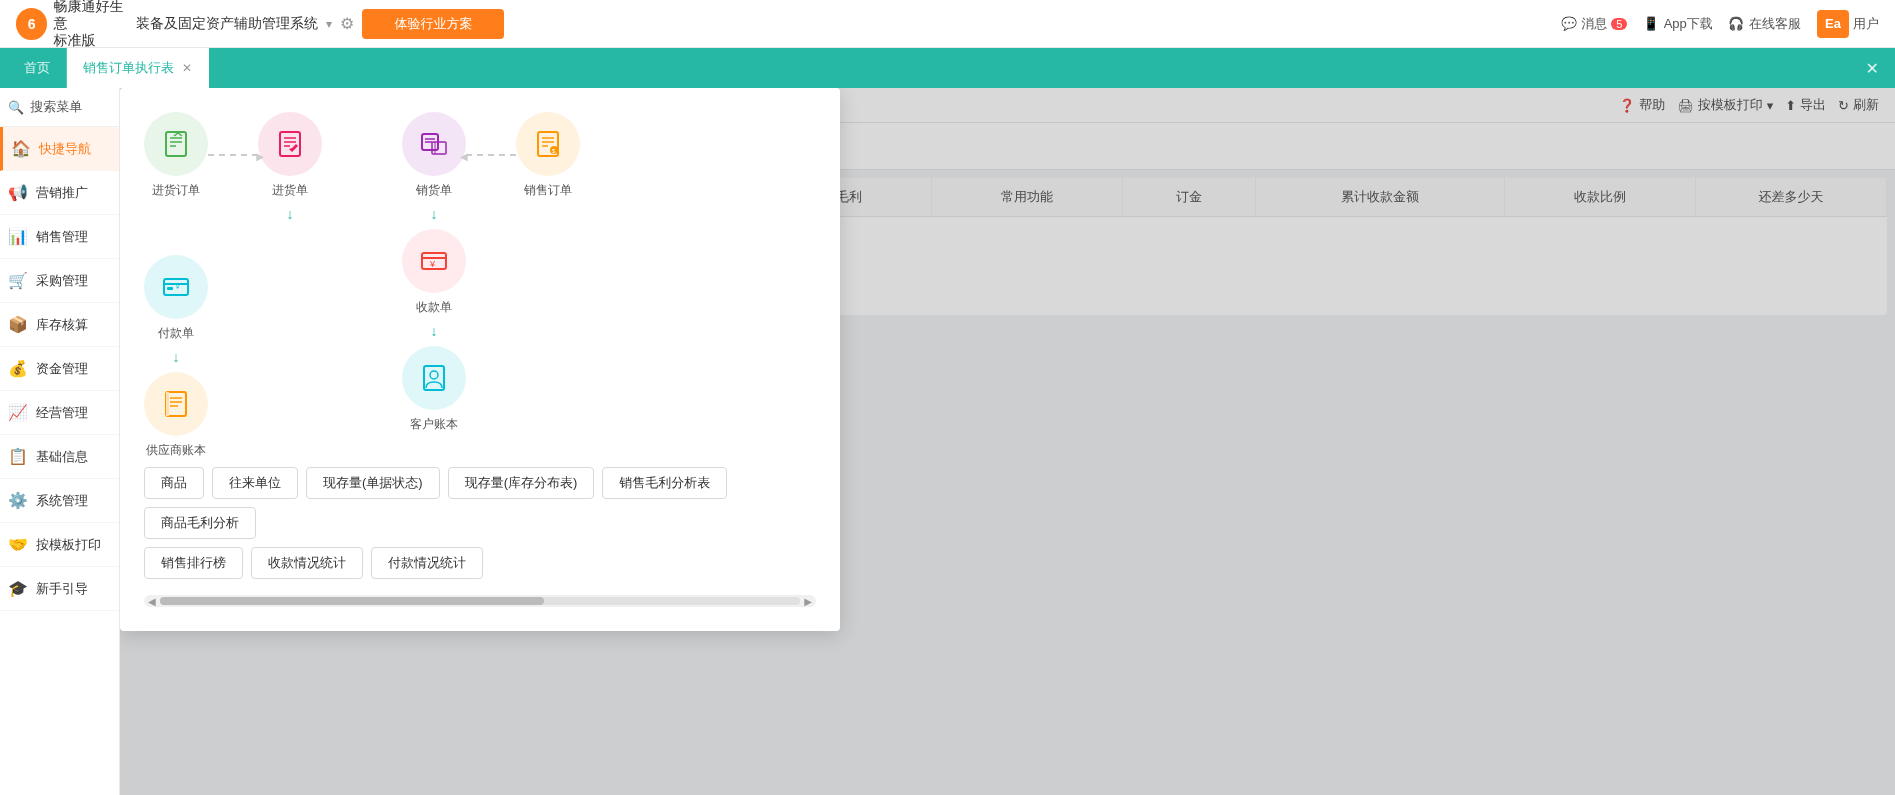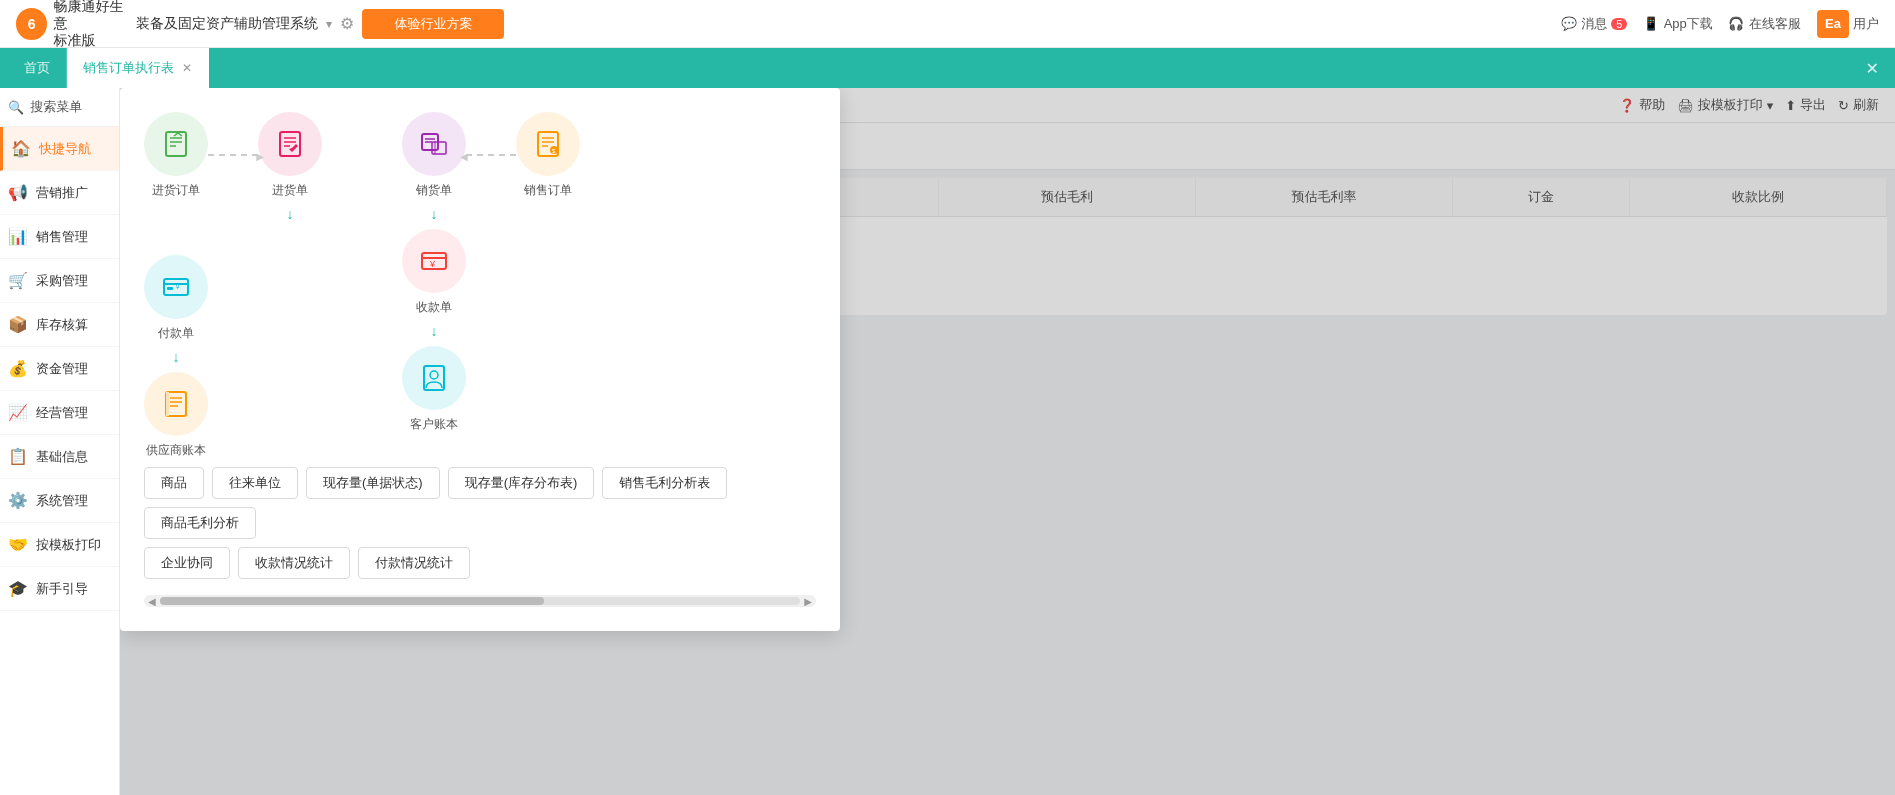--- a/index.html
+++ b/index.html
@@ -438,23 +438,25 @@
 
     <div class="table-container">
       <div class="table-header">
         <div class="th" style="width:40px;">
           <input type="checkbox" style="">
         </div>
         <div class="th" style="flex:1;">品</div>
         <div class="th" style="flex:2;">商品</div>
         <div class="th" style="flex:1.5;">金额</div>
         <div class="th" style="flex:1.5;">预估毛利</div>
-        <div class="th" style="flex:1.5;">预估毛利率</div>
+        <div class="th" style="flex:1.5;">常用功能</div>
         <div class="th" style="flex:1;">订金</div>
+        <div class="th" style="flex:2;">累计收款金额</div>
         <div class="th" style="flex:1.5;">收款比例</div>
+        <div class="th" style="flex:1.5;">还差多少天</div>
       </div>
       <div class="no-data">暂无数据</div>
     </div>
 
     <div class="modal-overlay">
       <div class="modal-box">
 
         <div style="display:flex; align-items:flex-start; gap:0; justify-content:flex-start;">
 
           <div style="display:flex; flex-direction:column; align-items:center; gap:8px;">
@@ -593,21 +595,21 @@
         <div class="common-functions">
           <div class="function-buttons">
             <button class="func-btn">商品</button>
             <button class="func-btn">往来单位</button>
             <button class="func-btn">现存量(单据状态)</button>
             <button class="func-btn">现存量(库存分布表)</button>
             <button class="func-btn">销售毛利分析表</button>
             <button class="func-btn">商品毛利分析</button>
           </div>
           <div class="function-buttons" style="margin-top:8px;">
-            <button class="func-btn">企业协同</button>
+            <button class="func-btn">销售排行榜</button>
             <button class="func-btn">收款情况统计</button>
             <button class="func-btn">付款情况统计</button>
           </div>
         </div>
 
         <div class="scroll-bar-container">
           <span class="scroll-arrow">◀</span>
           <div class="scroll-bar-track">
             <div class="scroll-bar-thumb"></div>
           </div>

